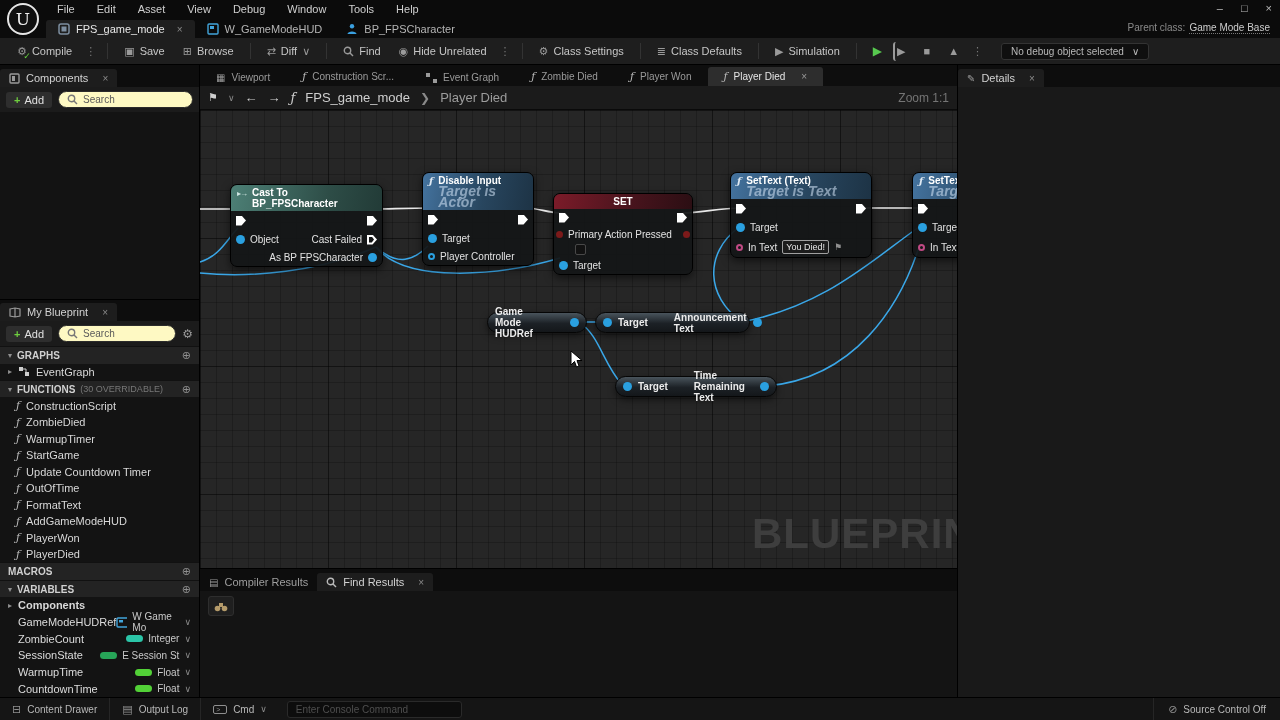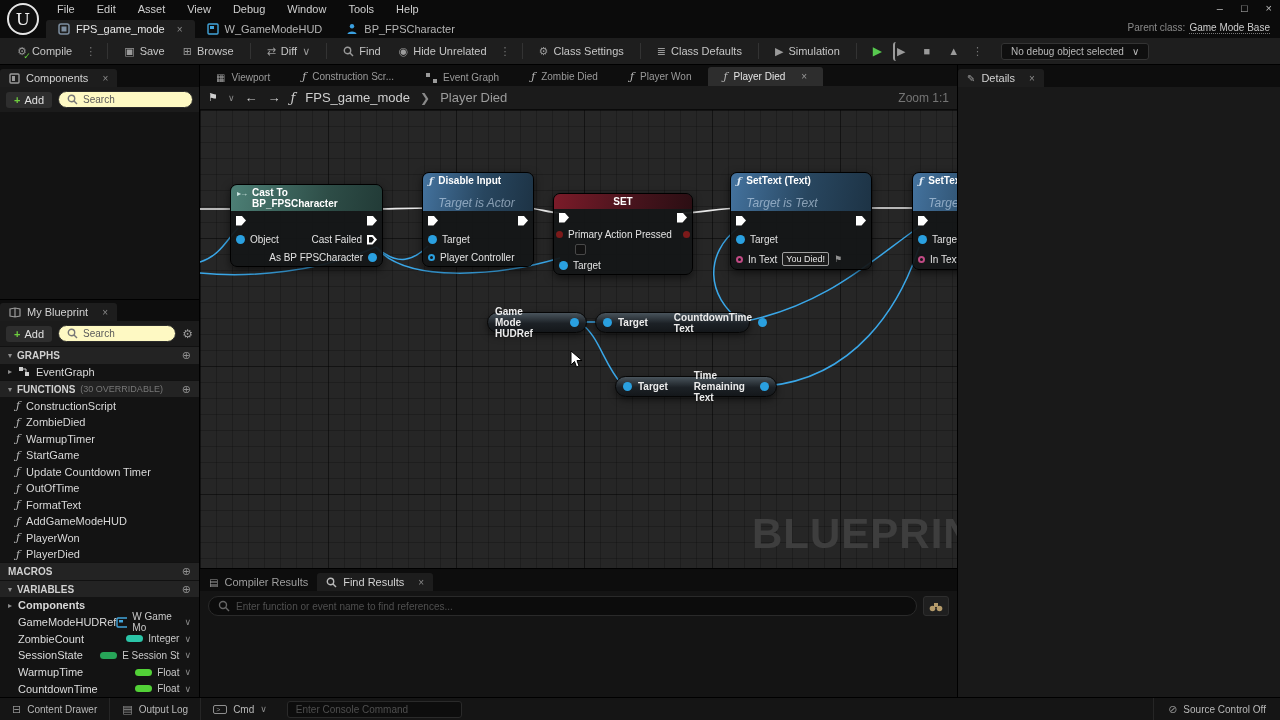--- a/index.html
+++ b/index.html
@@ -100,21 +100,21 @@
     background-size:16px 16px,16px 16px,128px 128px,128px 128px; }
   .watermark { position:absolute; left:552px; top:400px; font-size:42px; font-weight:800;
     letter-spacing:1px; color:#3e3e3e; z-index:1; }
   .wires { position:absolute; left:0; top:0; z-index:2; }
 
   .node { position:absolute; z-index:3; background:rgba(20,22,23,.94); border:1px solid #000;
     border-radius:7px; box-shadow:0 3px 9px rgba(0,0,0,.55); font-size:10px; color:#e2e2e2; }
   .nhead { padding:2px 6px; border-radius:6px 6px 0 0; font-weight:bold; color:#fff; font-size:10px; line-height:11px;
     display:flex; gap:5px; align-items:baseline; }
   .nhead .hcol { display:flex; flex-direction:column; }
-  .nsub { font-weight:normal; font-style:italic; color:rgba(215,232,250,.55); font-size:12px;margin-top:12px; }
+  .nsub { font-weight:bold; font-style:italic; color:rgba(215,232,250,.55); font-size:14px; }
   .h-blue { background:linear-gradient(100deg,#44739f,#28465f 55%,#1d3345); }
   .h-teal { background:linear-gradient(100deg,#4d8076,#2d4c46 65%,#223b37); }
   .h-set  { background:linear-gradient(100deg,#7c1b29,#49141d 55%,#2b0e13); display:block; text-align:center; }
   .hico { font-family:"DejaVu Serif",serif; font-style:italic; font-weight:bold; color:#dfe9f2; font-size:10px; }
   .castico { color:#cfe6e2; font-size:8px; letter-spacing:-1px; }
   .prow { display:flex; align-items:center; justify-content:space-between; height:19px; padding:0 5px; }
   .pl,.pr { display:flex; align-items:center; gap:5px; }
   .pr { margin-left:auto; }
   .pin-exec { width:10px; height:10px; background:#fff;
     clip-path:polygon(0 0,55% 0,100% 50%,55% 100%,0 100%); position:relative; flex:none; }
@@ -667,21 +667,21 @@
 
       <div class="pillnode" style="left:287px; top:202px; width:100px;">
         <span>Game Mode HUDRef</span>
         <span class="gap"></span>
         <span class="pc f-blue"></span>
       </div>
       <div class="pillnode" style="left:395px; top:202px; width:155px;">
         <span class="pc f-blue"></span>
         <span>Target</span>
         <span class="gap"></span>
-        <span>CountdownTime Text</span>
+        <span>Announcement Text</span>
         <span class="pc f-blue"></span>
       </div>
       <div class="pillnode" style="left:415px; top:266px; width:162px;">
         <span class="pc f-blue"></span>
         <span>Target</span>
         <span class="gap"></span>
         <span>Time Remaining Text</span>
         <span class="pc f-blue"></span>
       </div>
 
@@ -699,27 +699,20 @@
         <div class="ptab">
           <svg class="mini" width="11" height="11">
               <circle cx="4.5" cy="4.5" r="3.2" fill="none" stroke="#bbb" stroke-width="1.4"></circle>
               <line x1="7" y1="7" x2="10" y2="10" stroke="#bbb" stroke-width="1.4"></line>
             </svg>
           <span>Find Results</span>
           <span class="x">×</span>
         </div>
       </div>
       <div class="findrow">
-        <div class="findbox">
-          <svg class="mini" width="12" height="12">
-              <circle cx="5" cy="5" r="3.5" fill="none" stroke="#666" stroke-width="1.4"></circle>
-              <line x1="7.6" y1="7.6" x2="11" y2="11" stroke="#666" stroke-width="1.4"></line>
-            </svg>
-          <span>Enter function or event name to find references...</span>
-        </div>
         <div class="binocbtn">
           <svg class="mini" width="14" height="11">
               <circle cx="3.5" cy="7.5" r="2.8" fill="#b49a6a"></circle>
               <circle cx="10.5" cy="7.5" r="2.8" fill="#b49a6a"></circle>
               <rect x="5" y="2" width="4" height="4" fill="#b49a6a"></rect>
             </svg>
         </div>
       </div>
     </div>
   </div>

